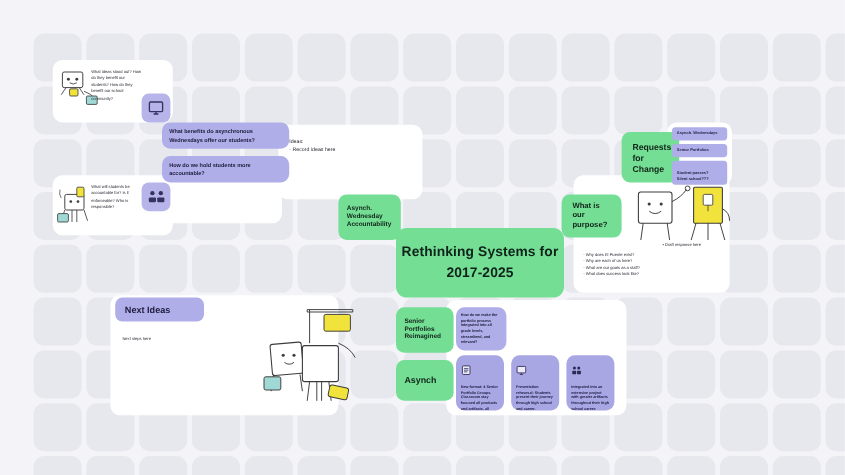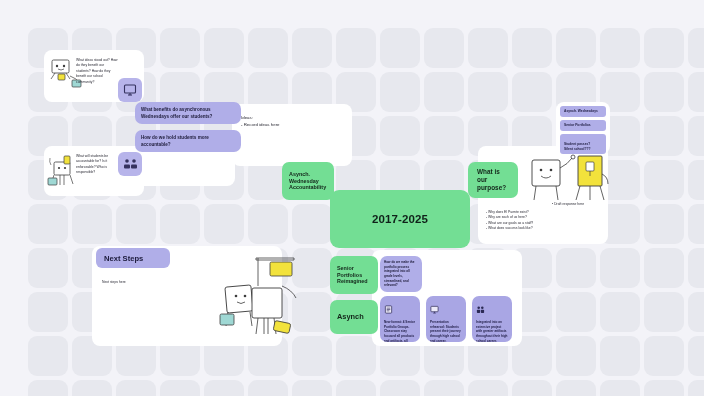--- a/index.html
+++ b/index.html
@@ -372,23 +372,28 @@
   <div class="panel-text bullet-line" style="left:241px; top:114px; width:104px;">Ideas:
    - Record ideas here</div>
 
   <div class="card green lbl" style="left:282px; top:162px; width:52px; height:38px; white-space:pre-line;">
     <span style="white-space:pre-line;">Asynch.
 Wednesday
 Accountability</span>
   </div>
 
   <div class="card title-card" style="left:330px; top:190px; width:140px; height:58px;">
+    <div>Rethinking Systems for</div>
     <div>2017-2025</div>
   </div>
 
+  <div class="card green bignote" style="left:518px; top:110px; width:48px; height:42px;">
+    <span style="white-space:pre-line; font-size:7.2px;">Requests
+for Change</span>
+  </div>
 
   <div class="card green bignote" style="left:468px; top:162px; width:50px; height:36px;">
     <span style="white-space:pre-line; font-size:6.4px;">What is our
 purpose?</span>
   </div>
 
   <div class="panel-text small bullet-line" style="left:486px; top:210px; width:72px;">- Why does El Puente exist?
 - Why are each of us here?
 - What are our goals as a staff?
 - What does success look like?</div>
@@ -400,21 +405,21 @@
   </div>
   <div class="stacknote" style="left:560px; top:120px; width:46px;">
     <span>Senior Portfolios</span>
   </div>
   <div class="stacknote" style="left:560px; top:134px; width:46px; white-space:pre-line;">
     <span style="white-space:pre-line;">Student passes?
 Silent school???</span>
   </div>
 
   <div class="hdr-purple" style="position:absolute; left:96px; top:248px; width:74px; height:20px;">
-    <span>Next Steps</span>
+    <span>Next Ideas</span>
   </div>
   <div class="panel-text small" style="left:102px; top:280px; width:80px;">Next steps here</div>
 
   <div class="card green lbl" style="left:330px; top:256px; width:48px; height:38px;">
     <span style="white-space:pre-line;">Senior
 Portfolios
 Reimagined</span>
   </div>
 
   <div class="card purple tiny" style="left:380px; top:256px; width:42px; height:36px;">How do we make the portfolio process integrated into all grade levels, streamlined, and relevant?</div>

